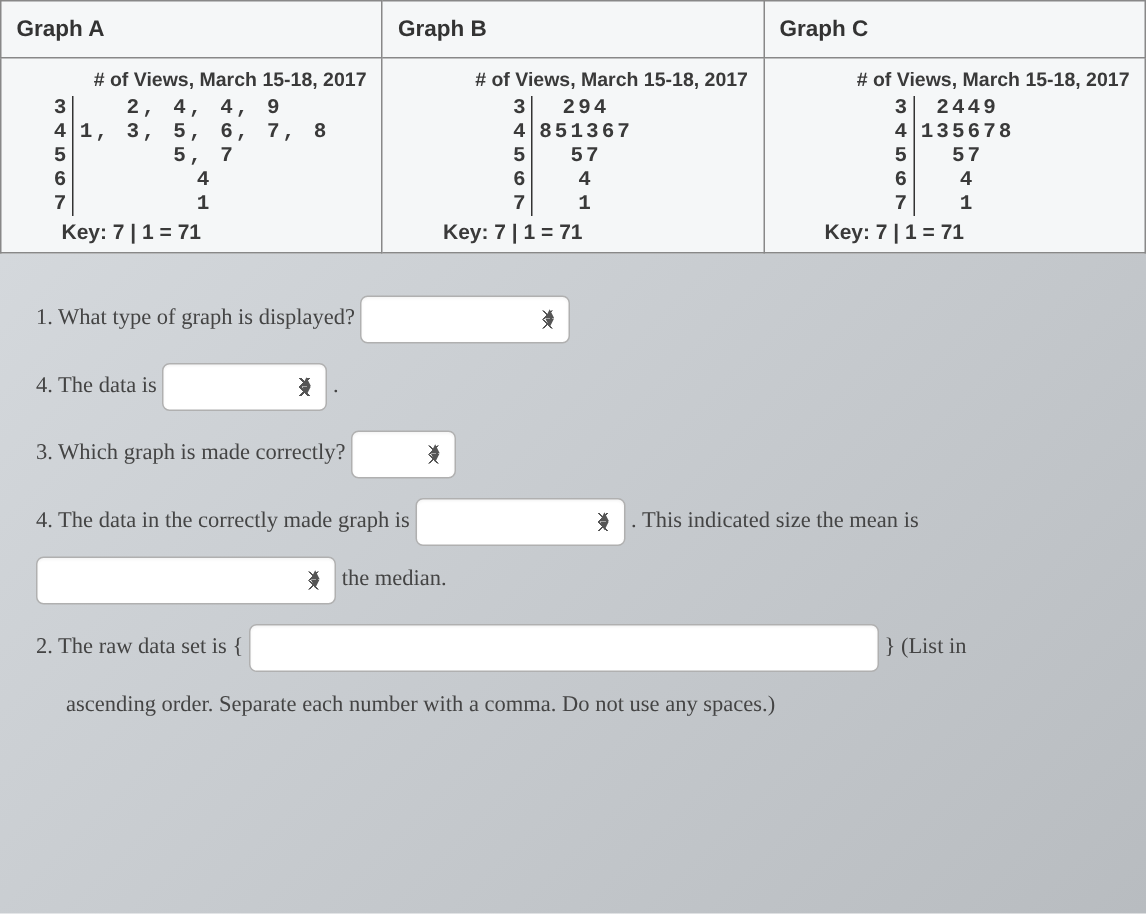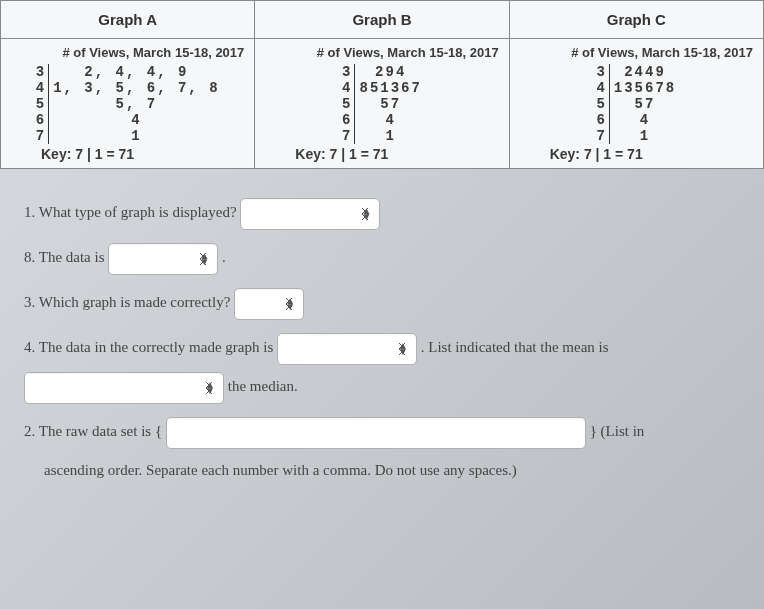--- a/index.html
+++ b/index.html
@@ -17,21 +17,21 @@
       width: 100%;
       border-collapse: collapse;
       background: #f5f7f8;
     }
     .graphs-table td, .graphs-table th {
       border: 1px solid #888;
       vertical-align: top;
       padding: 6px 10px;
     }
     .graphs-table th {
-      text-align: center;
+      text-align: left;
       font-weight: bold;
       padding: 10px;
       font-size: 15px;
       color: #333;
     }
     .stem-title {
       font-weight: bold;
       font-size: 13px;
       margin-bottom: 4px;
       text-align: right;
@@ -217,34 +217,34 @@
   </table>
 
 <div class="questions">
 
   <div class="q">
     <span>1. What type of graph is displayed?</span>
     <span class="select-box w140"><span class="select-arrows">▲<br>▼</span></span>
   </div>
 
   <div class="q">
-    <span>8. The data is</span>
+    <span>4. The data is</span>
     <span class="select-box w110"><span class="select-arrows">▲<br>▼</span></span>
     <span>.</span>
   </div>
 
   <div class="q">
     <span>3. Which graph is made correctly?</span>
     <span class="select-box w70"><span class="select-arrows">▲<br>▼</span></span>
   </div>
 
   <div class="q">
     <span>4. The data in the correctly made graph is</span>
     <span class="select-box w140"><span class="select-arrows">▲<br>▼</span></span>
-    <span>. List indicated that the mean is</span>
+    <span>. This indicated size the mean is</span>
     <br>
     <span class="select-box w200"><span class="select-arrows">▲<br>▼</span></span>
     <span>the median.</span>
   </div>
 
 
   <div class="q">
     <span>2. The raw data set is {</span>
     <span class="input-box w420"></span>
     <span>} (List in</span>

